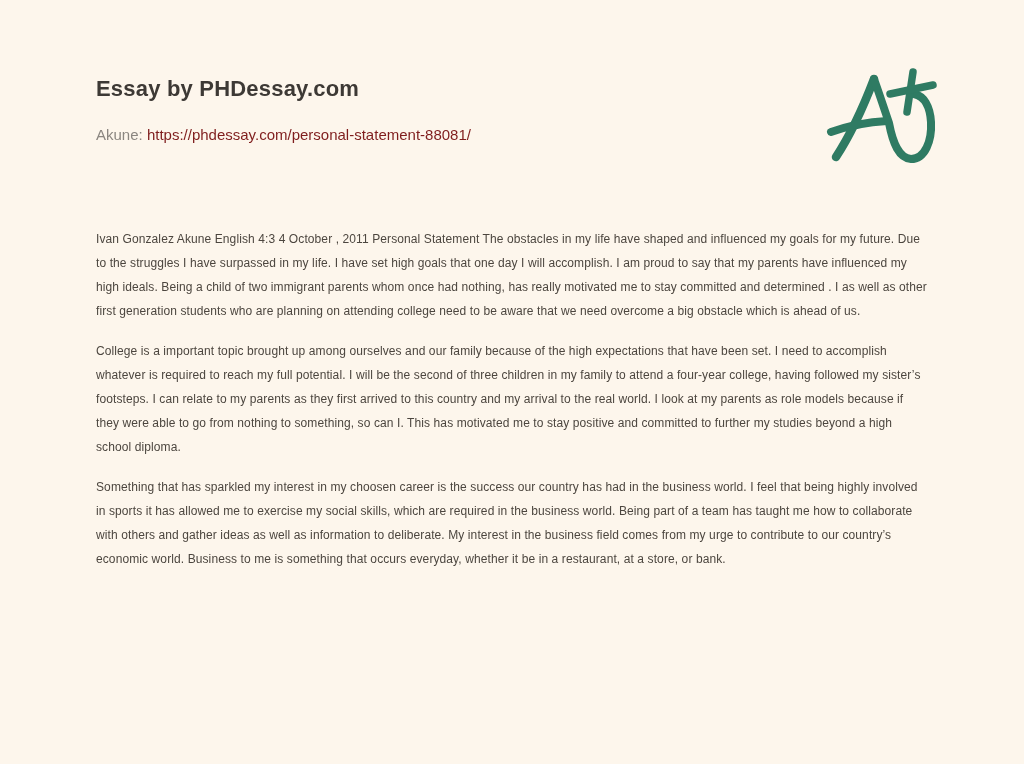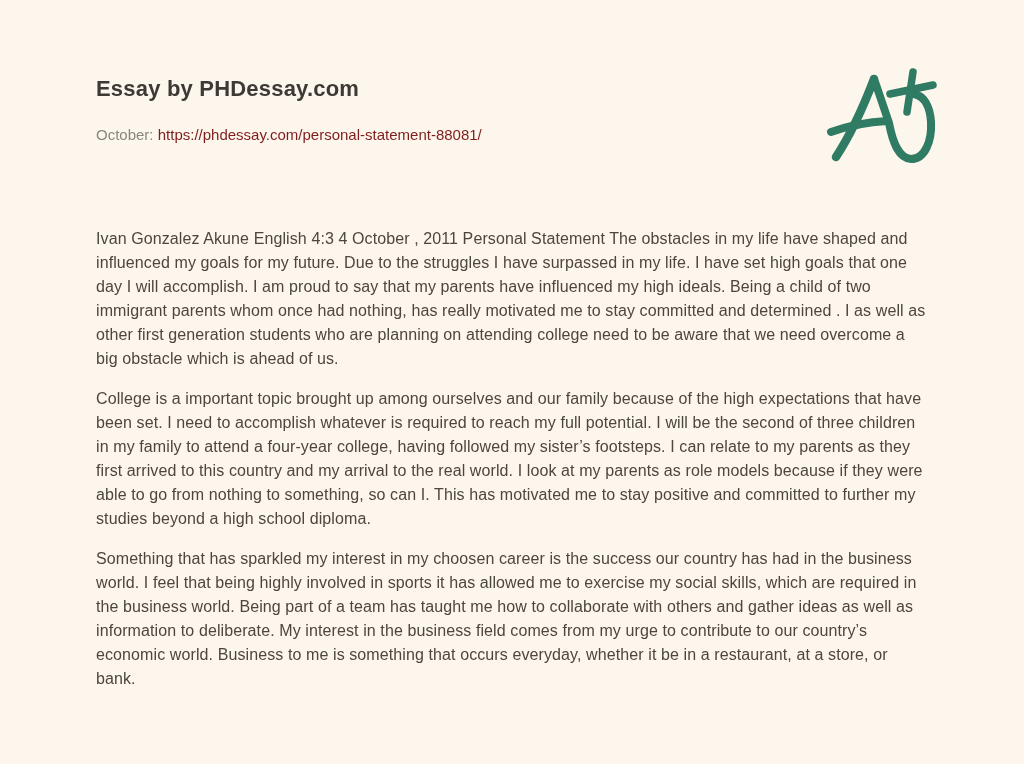--- a/index.html
+++ b/index.html
@@ -43,36 +43,36 @@
     height: 100px;
   }
   .essay-title {
     font-size: 29px;
     font-weight: 700;
     color: #211C16;
     letter-spacing: -0.3px;
     margin-bottom: 30px;
   }
   .essay-body p {
-    font-size: 16px;
+    font-size: 12px;
     line-height: 24px;
     color: #4C463F;
     margin-bottom: 16px;
     letter-spacing: 0.1px;
   }
 </style>
 </head>
 <body>
 
 <div class="page">
 
   <div class="byline-heading">Essay by PHDessay.com</div>
 
   <div class="source-line">
-    <span>October:</span>
+    <span>Akune:</span>
     <a href="#">https://phdessay.com/personal-statement-88081/</a>
   </div>
 
   <div class="logo">
     <svg viewBox="0 0 116 100" width="116" height="100" fill="none" stroke="#2F7B63" stroke-linecap="round" stroke-linejoin="round">
 
       <path d="M 48 13 C 40 34 25 68 10 91" stroke-width="8.5"></path>
 
       <path d="M 5 66 C 22 60 42 56 61 55" stroke-width="8"></path>
 

